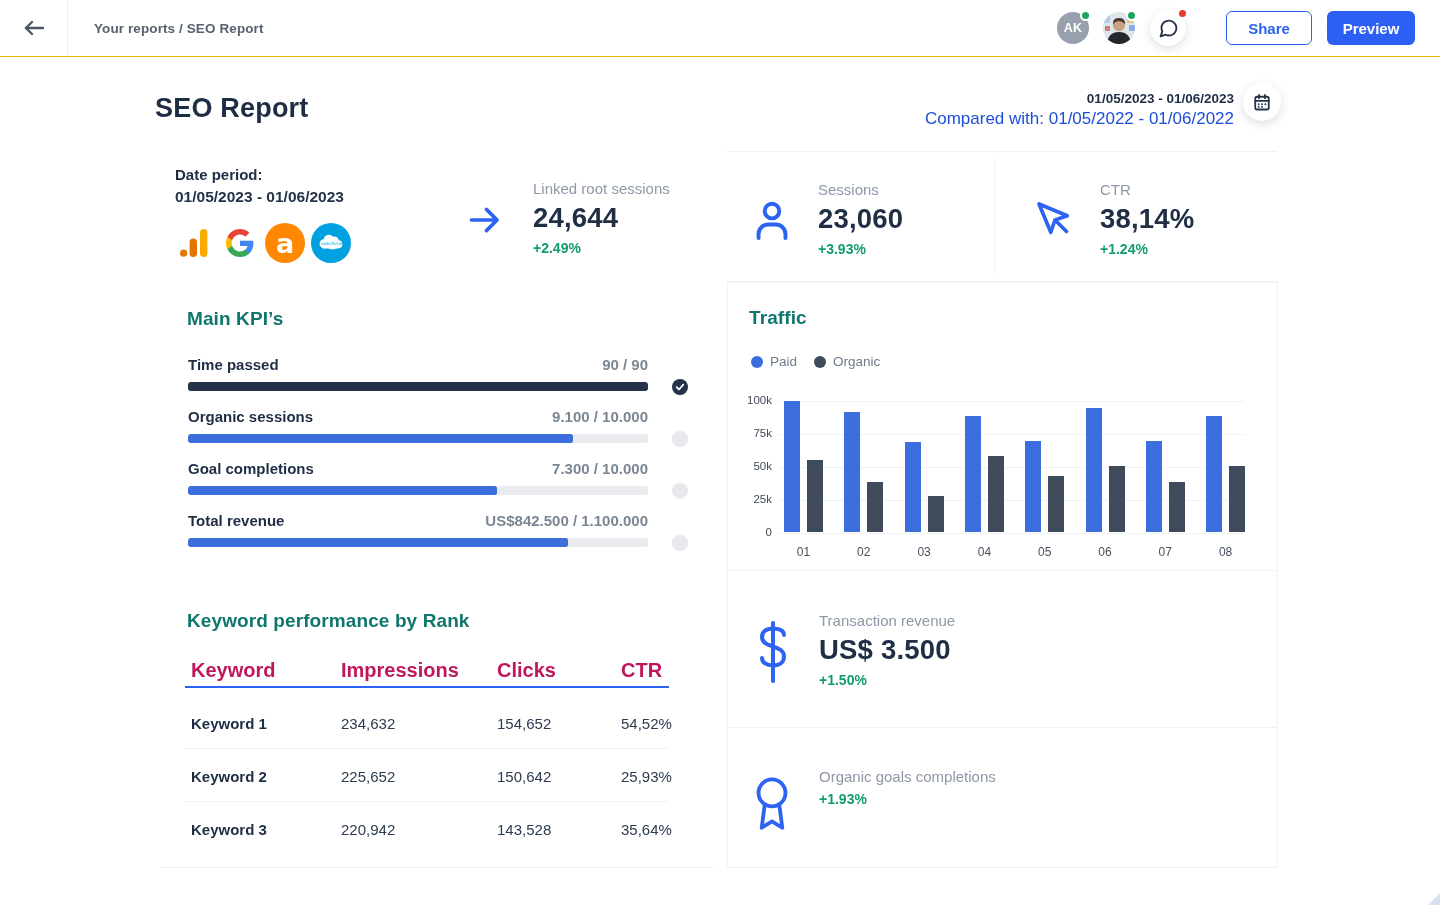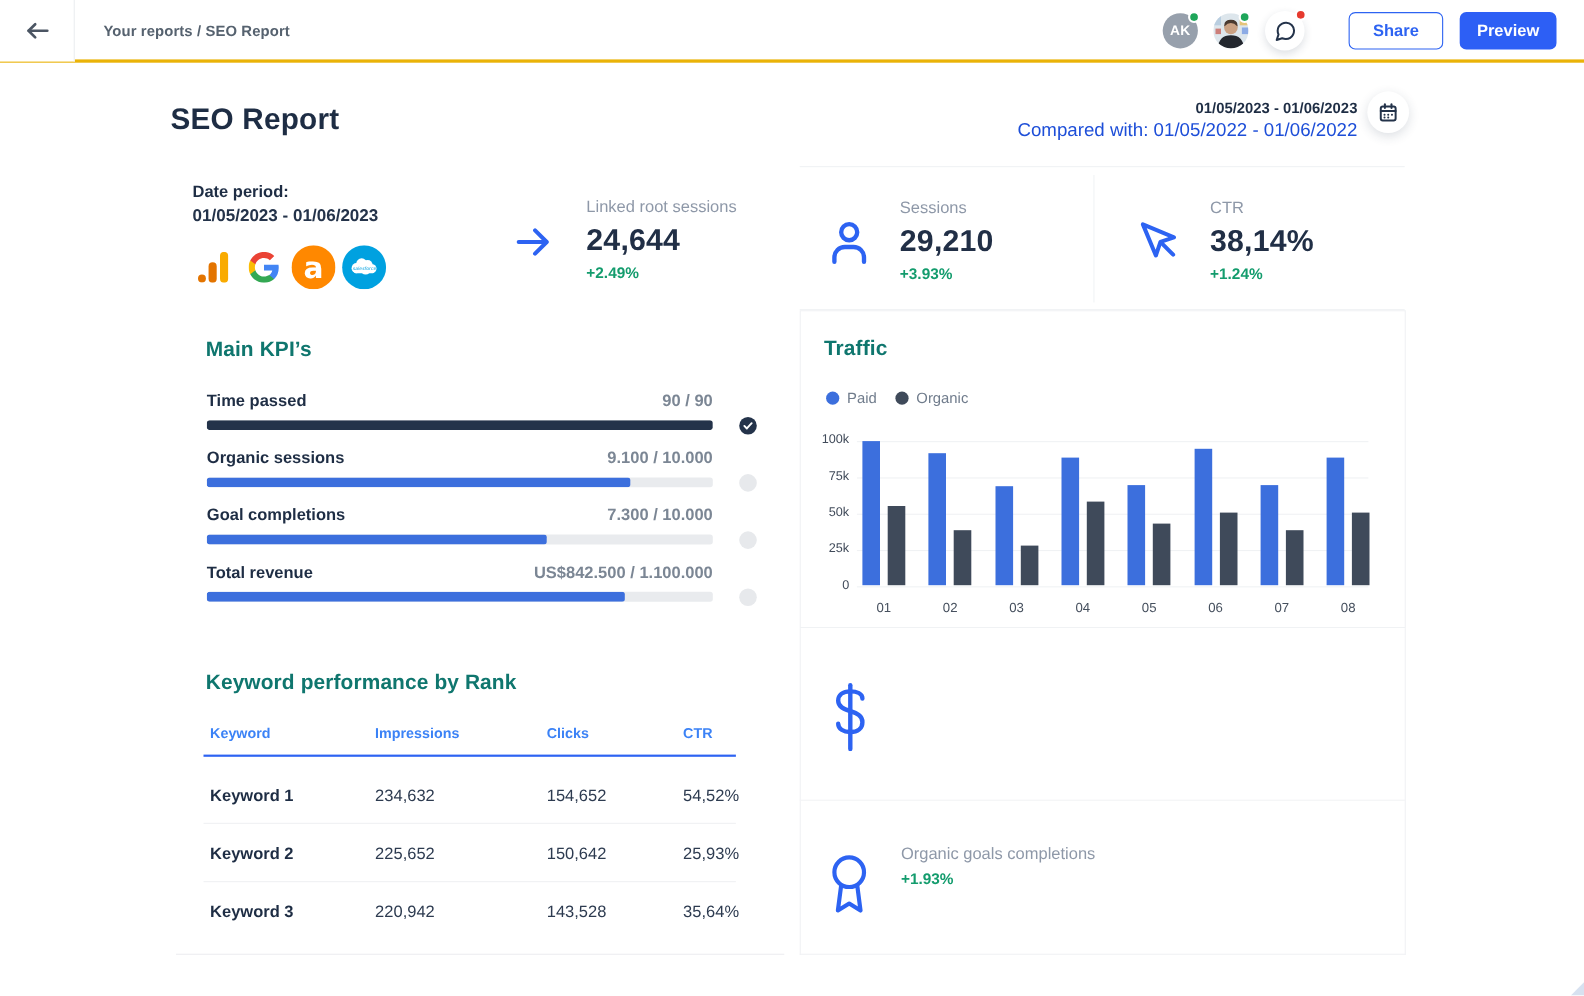--- a/index.html
+++ b/index.html
@@ -2,21 +2,21 @@
 <html><head>
 <meta charset="utf-8">
 <style>
   * { margin:0; padding:0; box-sizing:border-box; }
   html,body { width:1440px; height:905px; overflow:hidden; background:#ffffff;
     font-family:"Liberation Sans", sans-serif; -webkit-font-smoothing:antialiased; }
   .root { position:relative; width:1440px; height:905px; background:#fff; }
 
   
   .header { position:absolute; left:0; top:0; width:1440px; height:57px; background:#fff;
-    border-bottom:3px solid #eab308; }
+    border-bottom:1px solid #eab308; }
   .back-btn { position:absolute; left:0; top:0; width:68px; height:56px; border-right:1px solid #eceef1;
     display:flex; align-items:center; justify-content:center; cursor:pointer; background:#fff; border-top:0; border-left:0; border-bottom:0; }
   .breadcrumb { position:absolute; left:94px; top:0; height:56px; display:flex; align-items:center;
     font-size:13.5px; font-weight:bold; color:#56626f; letter-spacing:.1px; }
   .hdr-right { position:absolute; right:25px; top:0; height:56px; display:flex; align-items:center; }
   .avatar { position:relative; width:32px; height:32px; border-radius:50%; }
   .avatar.ak { background:#97a0ac; color:#fff; font-size:12.5px; font-weight:bold;
     display:flex; align-items:center; justify-content:center; letter-spacing:.3px; }
   .presence { position:absolute; right:-2px; top:-2px; width:11px; height:11px; border-radius:50%;
     border:2px solid #fff; }
@@ -77,21 +77,21 @@
   .kw-title { position:absolute; left:187px; top:610px; }
   .kw-table { position:absolute; left:185px; top:659px; width:484px; }
   .kw-headrow { position:relative; height:27px; }
   .kw-rule { height:2px; background:#2d63f2; }
   .kw-row { position:relative; height:53px; border-bottom:1px solid #f0f1f3; }
   .kw-row:last-child { border-bottom:0; }
   .c0 { position:absolute; left:6px; }
   .c1 { position:absolute; left:156px; }
   .c2 { position:absolute; left:312px; }
   .c3 { position:absolute; left:436px; }
-  .kw-h { font-size:13px; font-weight:bold; color:#3b82f6; top:0; }
+  .kw-h { font-size:20px; font-weight:bold; color:#be185d; top:0; }
   .kw-row .cell { font-size:15px; color:#2d3b50; top:19px; }
   .kw-row .cell.first { font-weight:bold; color:#1e2d44; }
   .left-bottom-line { position:absolute; left:160px; top:867px; width:553px; height:1px; background:#ededf0; }
 
   
   .tr-title { position:absolute; left:21px; top:24px; }
   .legend { position:absolute; left:23px; top:71px; display:flex; align-items:center; }
   .lg-dot { width:12px; height:12px; border-radius:50%; margin-right:7px; }
   .lg-txt { font-size:13.5px; color:#707c8c; margin-right:17px; }
   .plot { position:absolute; left:0; top:0; width:551px; height:289px; }
@@ -224,21 +224,21 @@
     <div class="mrow-divider"></div>
     <div class="metric" style="left:0;top:0;width:267px;height:129px">
       <div class="icon" style="left:26px;top:45px">
         <svg width="38" height="44" viewBox="0 0 24 26" fill="none" stroke="#2d63f2" stroke-width="2.5" stroke-linecap="round" stroke-linejoin="round">
             <circle cx="12" cy="8" r="4.6"></circle>
             <path d="M3.5 25 L3.5 22.5 A 6 6 0 0 1 9.5 16.5 L14.5 16.5 A 6 6 0 0 1 20.5 22.5 L20.5 25"></path>
           </svg>
       </div>
       <div class="txt" style="left:91px;top:29px">
         <div class="m-label">Sessions</div>
-        <div class="m-value">29,210</div>
+        <div class="m-value">23,060</div>
         <div class="m-delta">+3.93%</div>
       </div>
     </div>
     <div class="metric" style="left:281px;top:0;width:269px;height:129px">
       <div class="icon" style="left:26px;top:47px">
         <svg width="40" height="40" viewBox="0 0 24 24" fill="none" stroke="#2d63f2" stroke-width="2.2" stroke-linecap="round" stroke-linejoin="round">
             <path d="M3 3l7.07 16.97 2.51-7.39 7.39-2.51L3 3z"></path>
             <line x1="13.2" y1="13.2" x2="19.5" y2="19.5"></line>
           </svg>
       </div>
@@ -376,20 +376,25 @@
       </div>
   </div>
 
   <div class="card trans">
     <div class="icon" style="position:absolute;left:28px;top:50px">
       <svg width="34" height="62" viewBox="0 0 34 62" fill="none" stroke="#2d63f2" stroke-width="4" stroke-linecap="round">
           <line x1="17" y1="2" x2="17" y2="60"></line>
           <path d="M28 14 C28 9.5 23 7.5 17 7.5 C10 7.5 6 11 6 16 C6 21.5 11 23.5 17 25.5 C23 27.5 28 29.5 28 35.5 C28 41 24 44.5 17 44.5 C10.5 44.5 6 41.5 6 37"></path>
         </svg>
     </div>
+    <div class="txt" style="position:absolute;left:91px;top:41px">
+      <div class="m-label">Transaction revenue</div>
+      <div class="m-value">US$ 3.500</div>
+      <div class="m-delta">+1.50%</div>
+    </div>
   </div>
 
   <div class="card organic">
     <div class="icon" style="position:absolute;left:25px;top:46px">
       <svg width="38" height="60" viewBox="0 0 24 36" fill="none" stroke="#2d63f2" stroke-width="2.4" stroke-linecap="round" stroke-linejoin="round">
           <circle cx="12" cy="11" r="8.5"></circle>
           <polyline points="7.4 18.5 5.5 33 12 29 18.5 33 16.6 18.5"></polyline>
         </svg>
     </div>
     <div class="txt" style="position:absolute;left:91px;top:40px">

